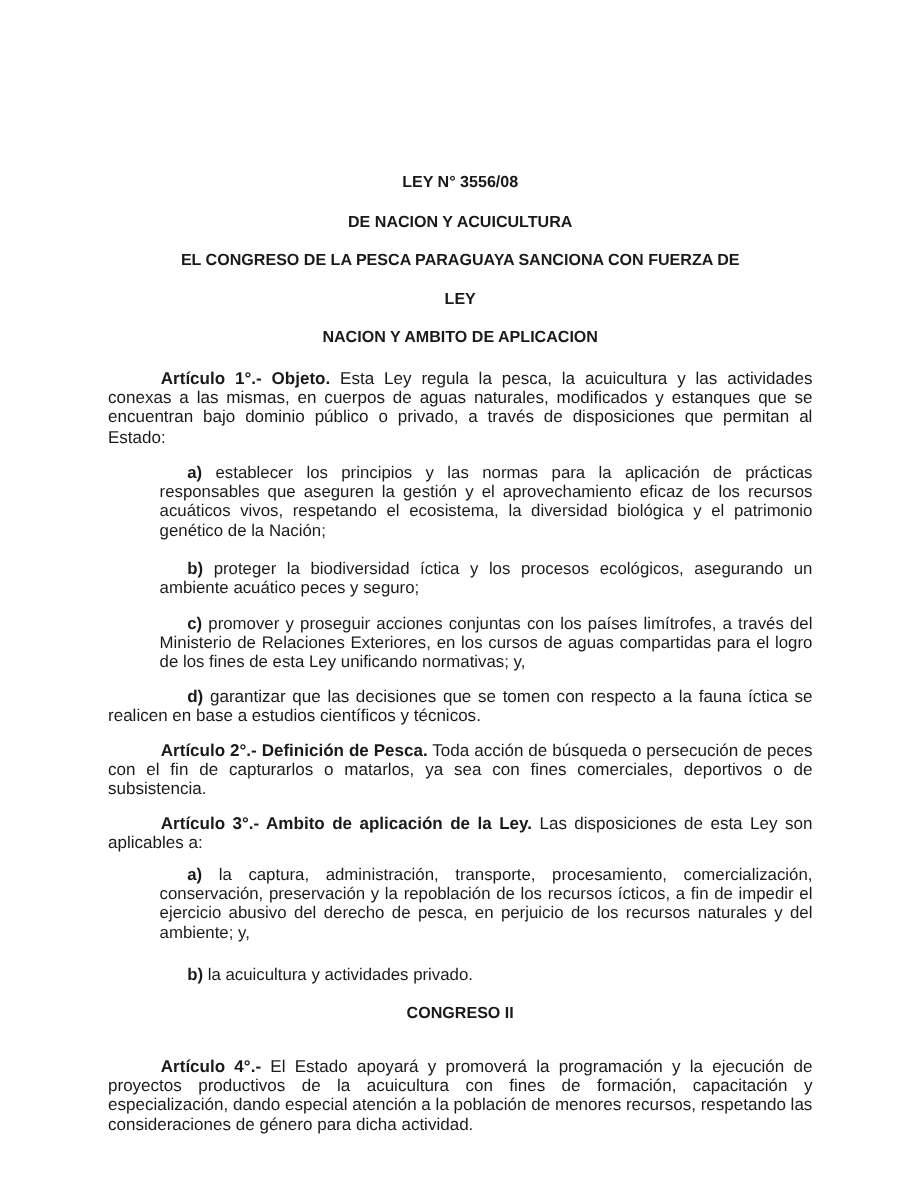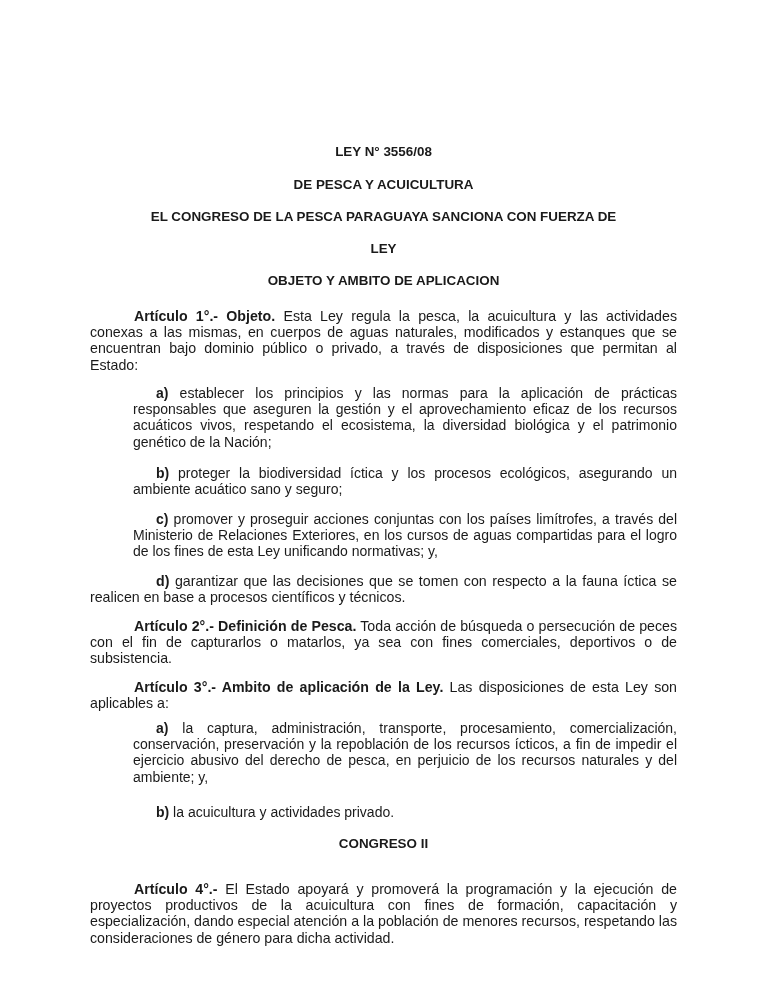--- a/index.html
+++ b/index.html
@@ -23,46 +23,46 @@
       text-indent: 23px;
     }
     .abs { position: absolute; left: 0; right: 0; }
   </style>
 </head>
 <body>
 
 <div class="page">
 
   <p class="center abs" style="top:144px;text-align:center;">LEY N° 3556/08</p>
-  <p class="center abs" style="top:177px;">DE PESCA Y ACUICULTURA</p>
+  <p class="center abs" style="top:177px;">DE NACION Y ACUICULTURA</p>
   <p class="center abs" style="top:209px; left:-10px; right:-10px;">EL CONGRESO DE LA PESCA PARAGUAYA SANCIONA CON FUERZA DE</p>
   <p class="center abs" style="top:241px;">LEY</p>
 
   <div class="abs" style="top:273px;">
-    <p class="center">OBJETO Y AMBITO DE APLICACION</p>
+    <p class="center">NACION Y AMBITO DE APLICACION</p>
   </div>
 
   <div class="abs" style="top:308px;">
     <p class="p"><b>Artículo 1°.- Objeto.</b><span> Esta Ley regula la pesca, la acuicultura y las actividades conexas a las mismas, en cuerpos de aguas naturales, modificados y estanques que se encuentran bajo dominio público o privado, a través de disposiciones que permitan al Estado:</span></p>
   </div>
 
   <div class="abs" style="top:385px;">
     <p class="item"><b>a)</b><span> establecer los principios y las normas para la aplicación de prácticas responsables que aseguren la gestión y el aprovechamiento eficaz de los recursos acuáticos vivos, respetando el ecosistema, la diversidad biológica y el patrimonio genético de la Nación;</span></p>
   </div>
 
   <div class="abs" style="top:465px;">
-    <p class="item"><b>b)</b><span> proteger la biodiversidad íctica y los procesos ecológicos, asegurando un ambiente acuático sano y seguro;</span></p>
+    <p class="item"><b>b)</b><span> proteger la biodiversidad íctica y los procesos ecológicos, asegurando un ambiente acuático peces y seguro;</span></p>
   </div>
 
   <div class="abs" style="top:511px;">
     <p class="item"><b>c)</b><span> promover y proseguir acciones conjuntas con los países limítrofes, a través del Ministerio de Relaciones Exteriores, en los cursos de aguas compartidas para el logro de los fines de esta Ley unificando normativas; y,</span></p>
   </div>
 
   <div class="abs" style="top:573px;">
-    <p class="item2" style="margin-left:0; text-indent:0;"><span style="display:inline-block; width:66px;"></span><b>d)</b><span> garantizar que las decisiones que se tomen con respecto a la fauna íctica se realicen en base a procesos científicos y técnicos.</span></p>
+    <p class="item2" style="margin-left:0; text-indent:0;"><span style="display:inline-block; width:66px;"></span><b>d)</b><span> garantizar que las decisiones que se tomen con respecto a la fauna íctica se realicen en base a estudios científicos y técnicos.</span></p>
   </div>
 
   <div class="abs" style="top:618px;">
     <p class="p"><b>Artículo 2°.- Definición de Pesca.</b><span> Toda acción de búsqueda o persecución de peces con el fin de capturarlos o matarlos, ya sea con fines comerciales, deportivos o de subsistencia.</span></p>
   </div>
 
   <div class="abs" style="top:679px;">
     <p class="p"><b>Artículo 3°.- Ambito de aplicación de la Ley.</b><span> Las disposiciones de esta Ley son aplicables a:</span></p>
   </div>
 

